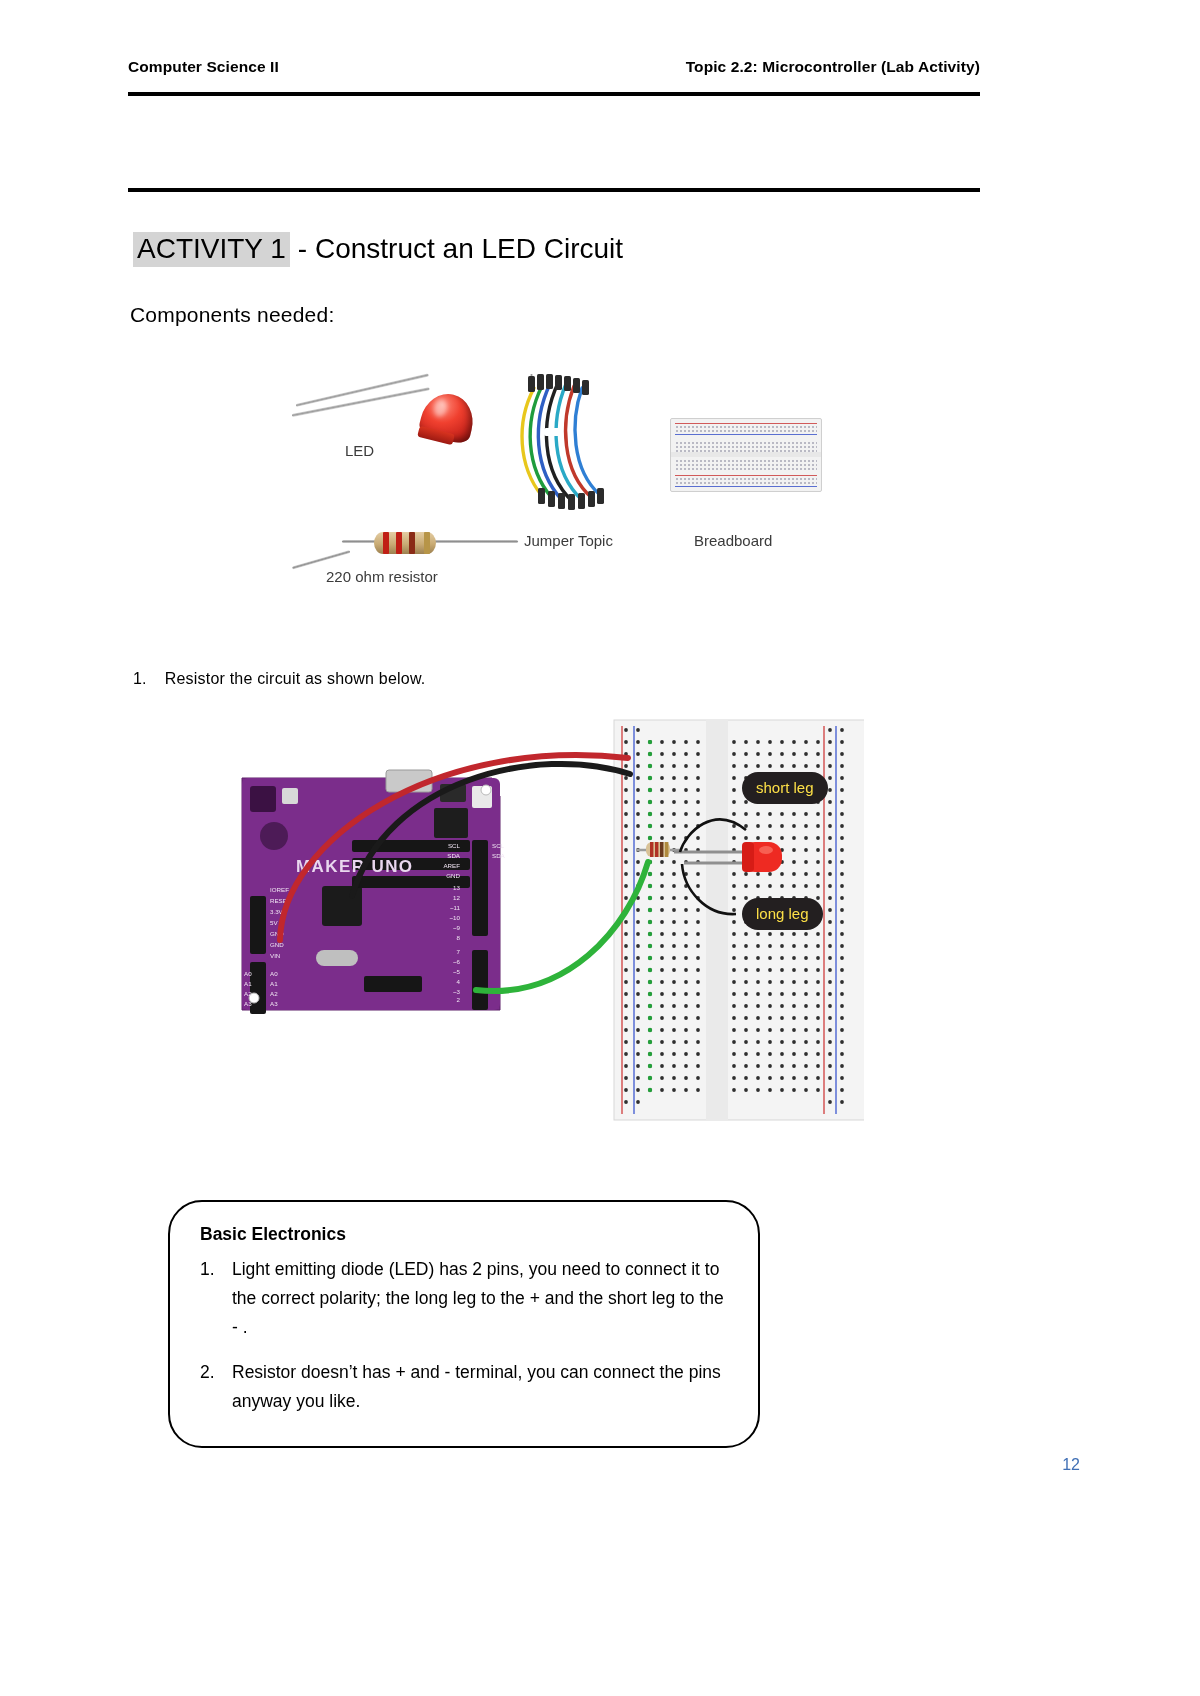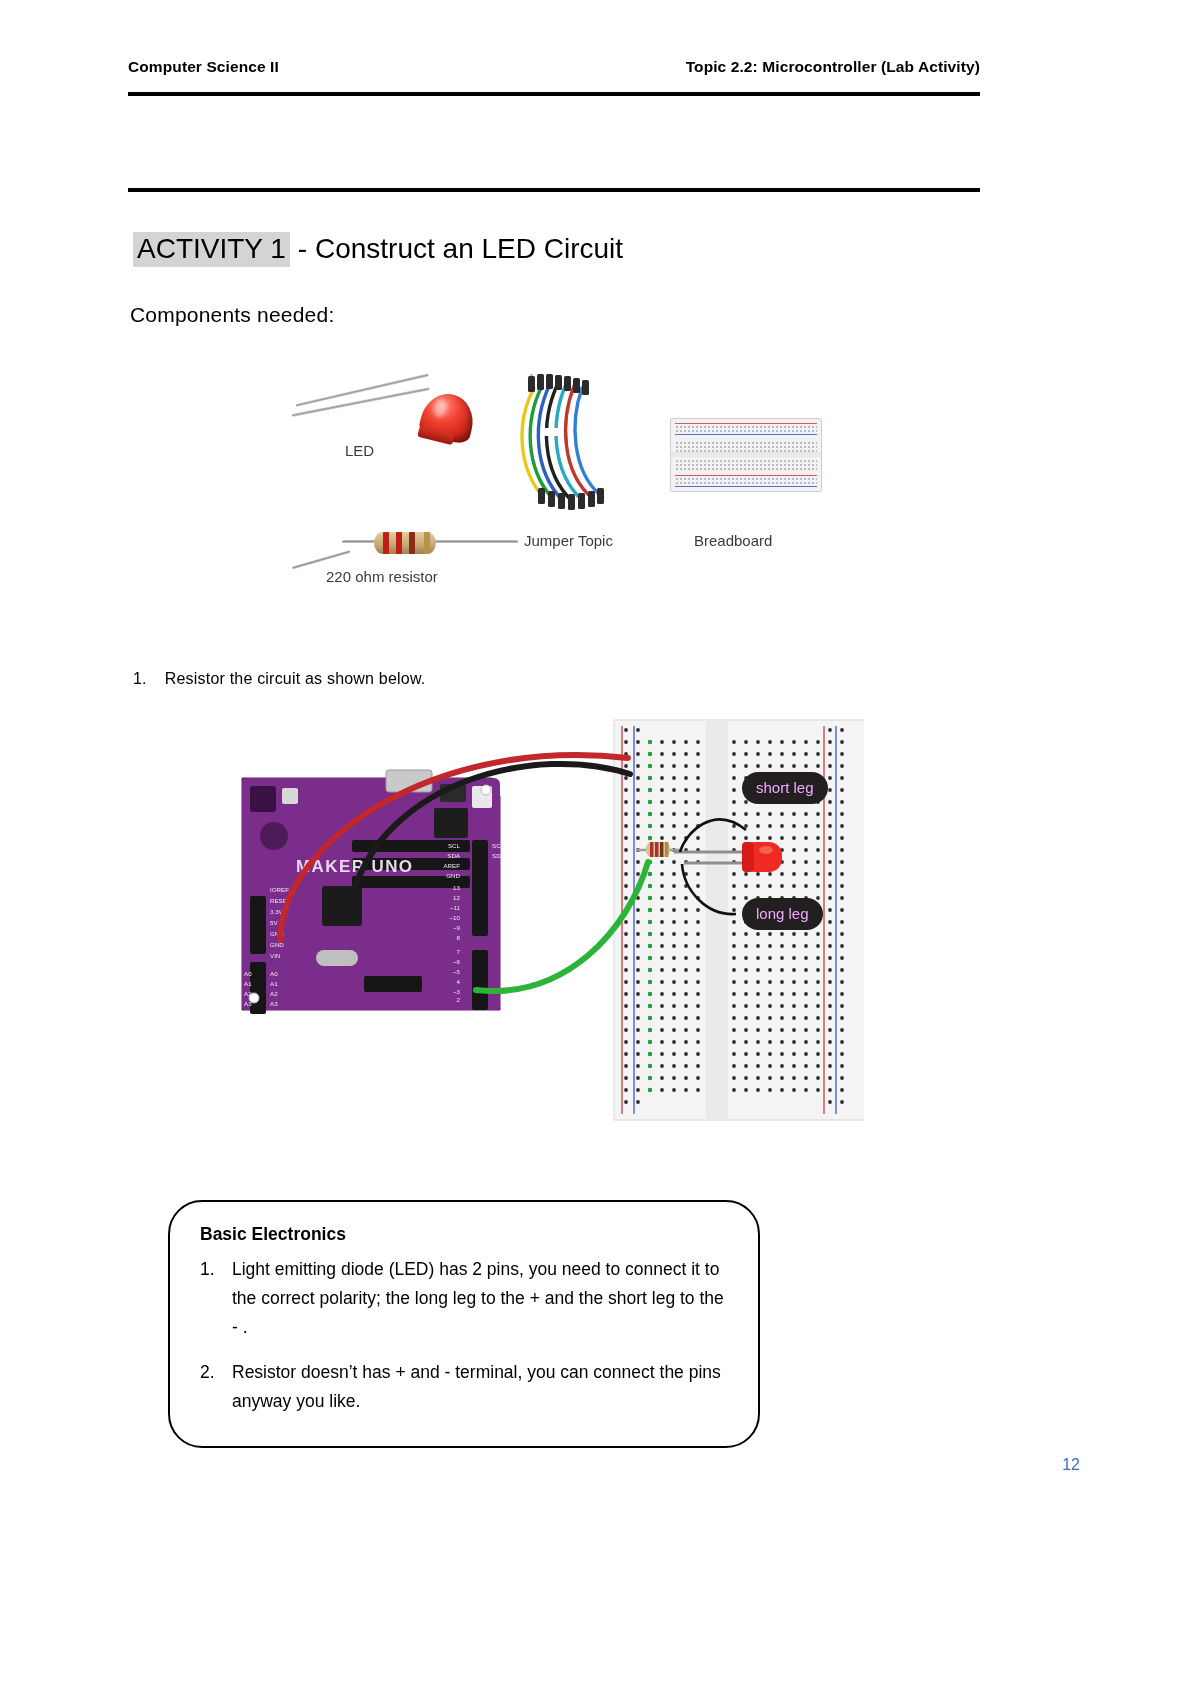--- a/index.html
+++ b/index.html
@@ -119,21 +119,21 @@
     font-size:16px; letter-spacing:.2px;
     display:flex; gap:18px;
   }
   
   .circuit{
     position:absolute; left:236px; top:700px; width:628px; height:436px;
     background:#ffffff;
   }
   .circuit svg{position:absolute;left:0;top:0;}
   .callout{
-    position:absolute; background:#231f20; color:#f0abfc;
+    position:absolute; background:#231f20; color:#fde047;
     border-radius:17px; font-size:15px;
     padding:7px 14px 8px 14px; white-space:nowrap;
   }
   
   .notebox{
     position:absolute; left:168px; top:1200px; width:592px; height:248px;
     border:2.5px solid #000; border-radius:34px;
     box-sizing:border-box;
     padding:22px 26px 0 30px;
   }

